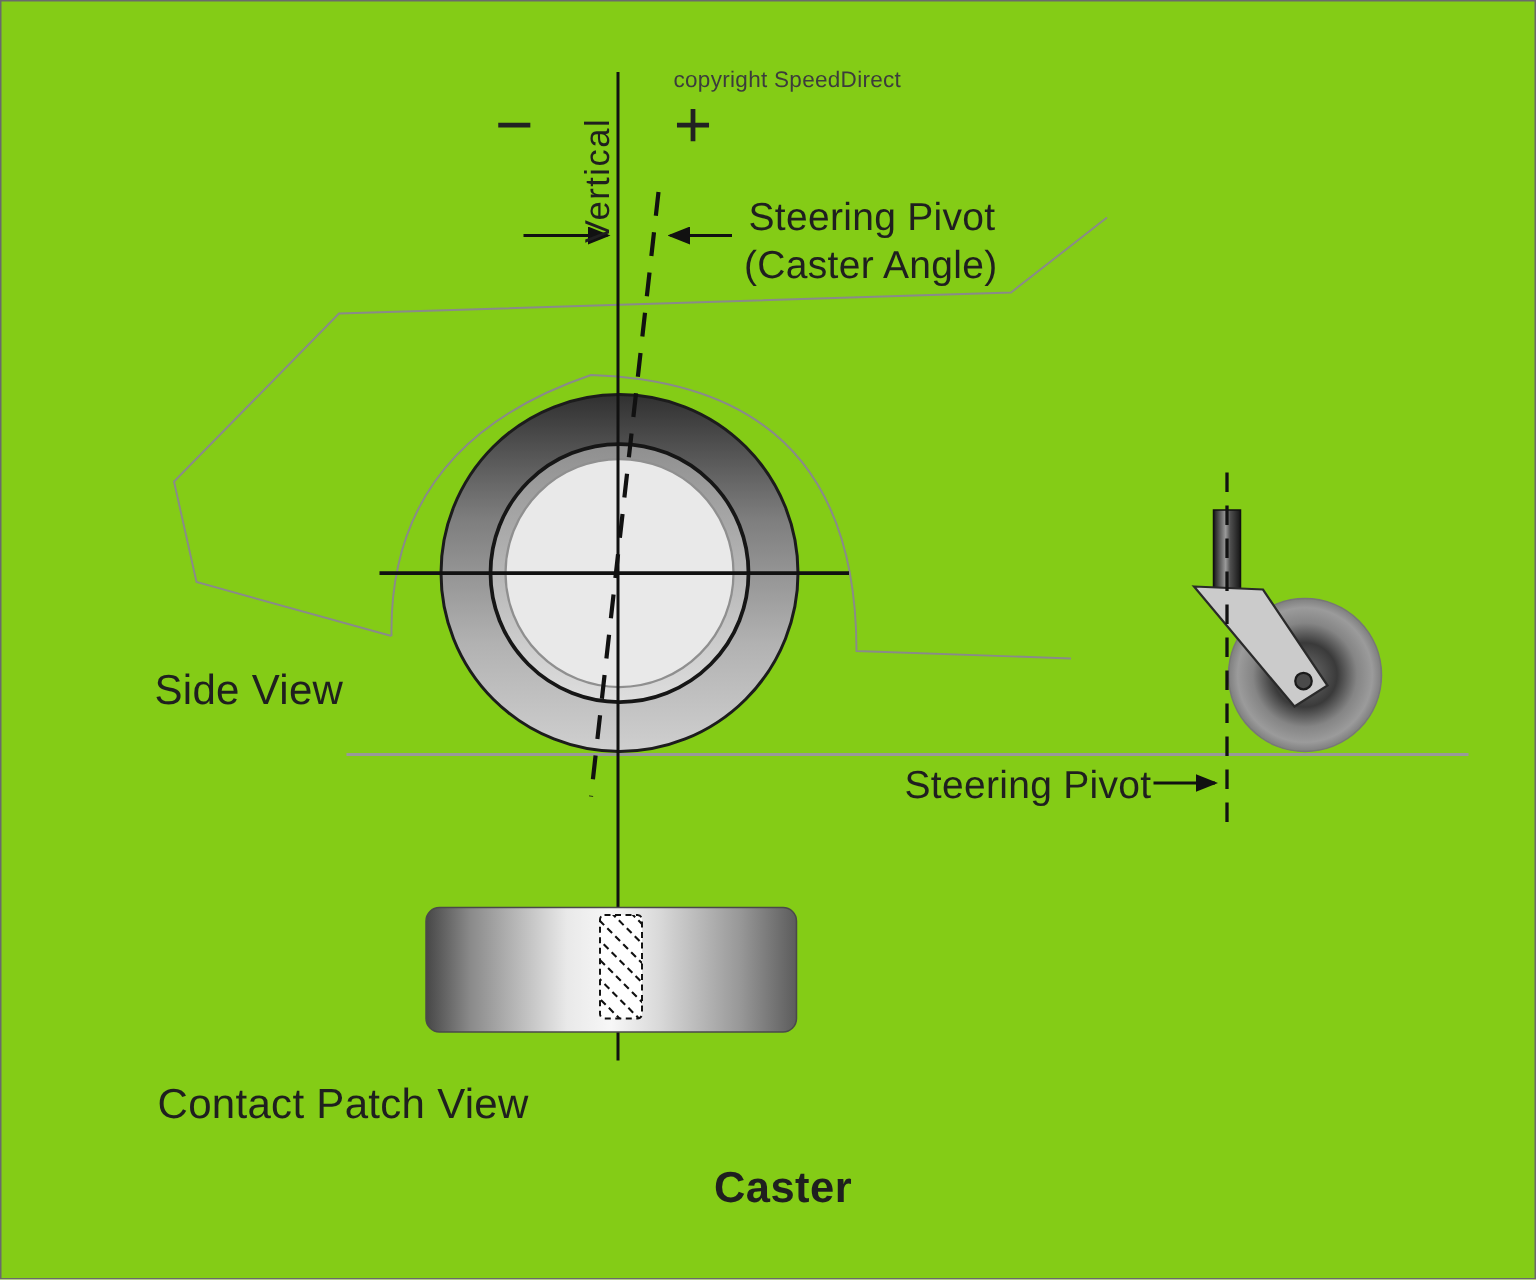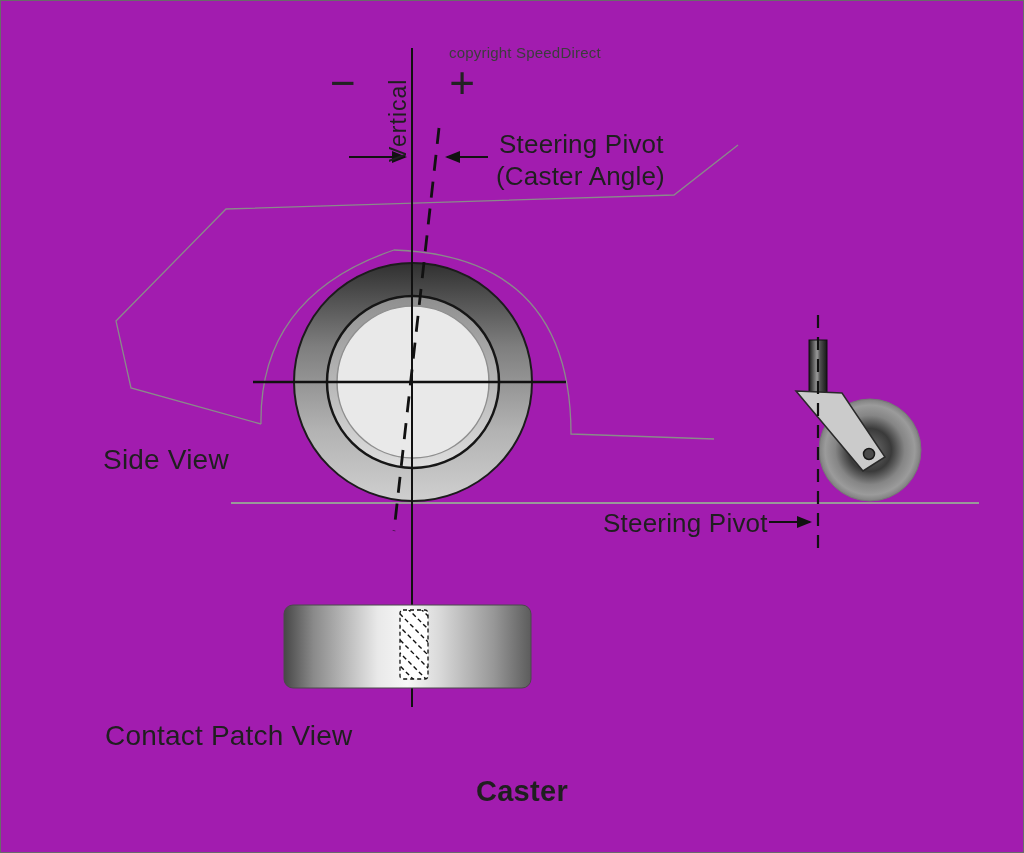--- a/index.html
+++ b/index.html
@@ -1,20 +1,20 @@
 <!DOCTYPE html>
 <html><head>
 <meta charset="utf-8">
 <style>
   html,body{margin:0;padding:0;background:#fff;}
   .frame{
     position:relative;
     width:1022px;height:851px;
     border:1px solid #6a6a6a;
-    background:#a21caf;
+    background:#84cc16;
     overflow:hidden;
     font-family:"Liberation Sans","DejaVu Sans",sans-serif;
   }
   svg text{
     font-family:"Liberation Sans","DejaVu Sans",sans-serif;
     fill:#1f1f1f;
   }
   .lbl{font-size:26px;letter-spacing:.2px;}
   .lbl-big{font-size:28px;letter-spacing:.2px;}
   .copy{font-size:15px;fill:#3c3c3c;letter-spacing:.2px;}

